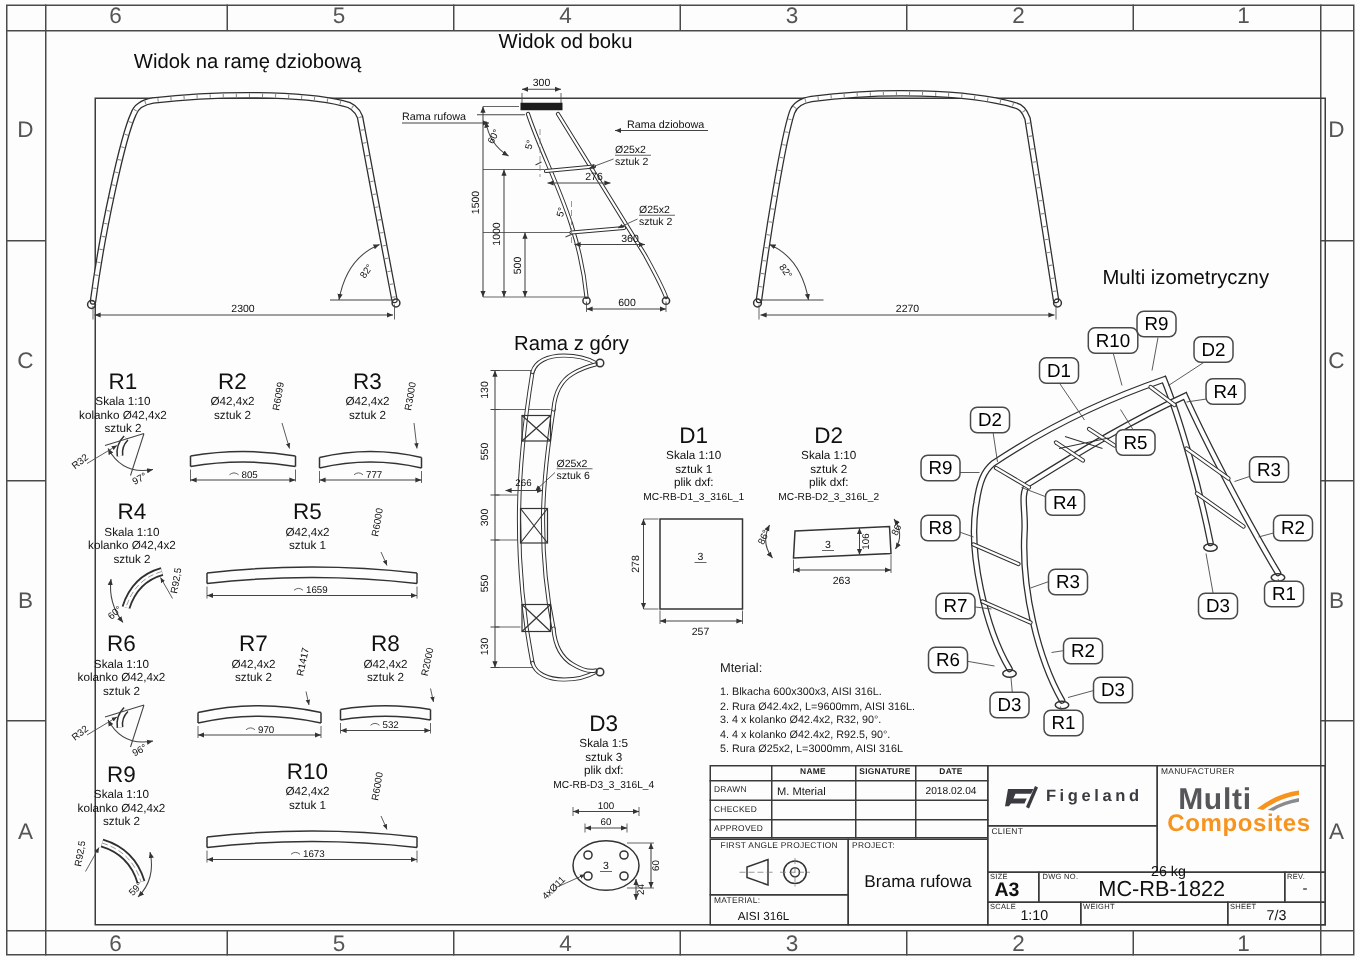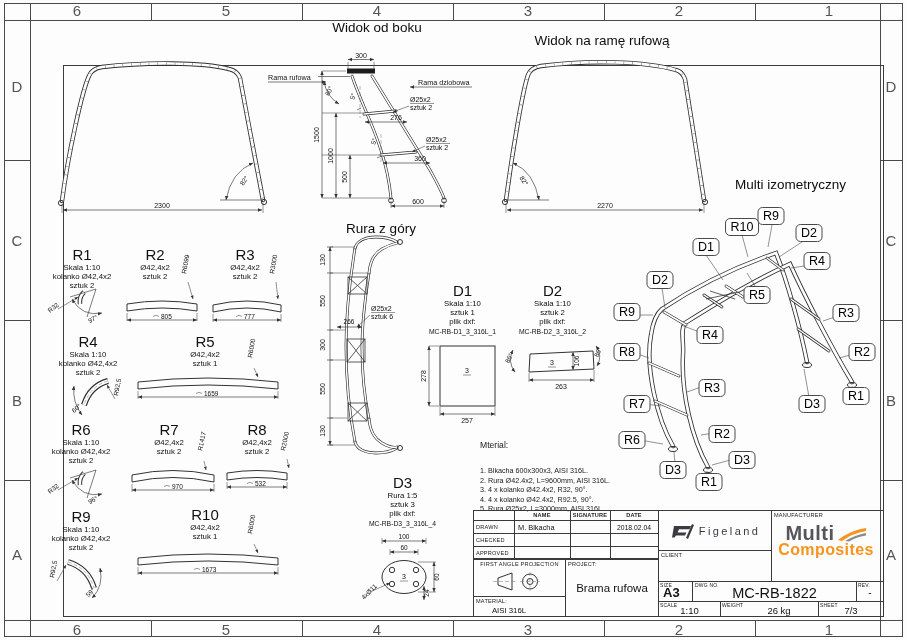--- a/index.html
+++ b/index.html
@@ -28,21 +28,21 @@
   .tk{stroke:#8a8a8a;stroke-width:2.4;fill:none;stroke-dasharray:.7 8}
   .t2o{stroke:#2f2f2f;stroke-width:2.8;fill:none;stroke-linecap:round}
   .t2i{stroke:#fff;stroke-width:1.5;fill:none;stroke-linecap:round}
   .dl{stroke:#444;stroke-width:.7;fill:none}
   .ol{stroke:#333;stroke-width:1;fill:none}
   .th{stroke:#444;stroke-width:.55;fill:none}
   .cl{stroke:#777;stroke-width:.5;fill:none;stroke-dasharray:4 2}
   .ldr{stroke:#4a4a4a;stroke-width:.6;fill:none}
   .mc-multi{font-size:20px;font-weight:bold;color:#55565a;letter-spacing:.5px;line-height:18px}
   .mc-comp{font-size:16px;font-weight:bold;color:#f7941e;letter-spacing:.4px;line-height:15px}
-  .fg-text{font-size:11px;letter-spacing:2.4px;color:#3a3a40;font-weight:400}
+  .fg-text{font-size:11px;letter-spacing:2.4px;color:#3a3a40;font-weight:700}
 </style>
 </head>
 <body>
 
 <div class="sheet">
 
   <svg width="0" height="0" style="position:absolute">
     <defs>
       <marker id="arr" viewBox="0 0 10 10" refX="9" refY="5" markerWidth="6.5" markerHeight="6.5" orient="auto-start-reverse">
         <path d="M0,1.2 L9,5 L0,8.8 z" fill="#333"></path>
@@ -89,23 +89,23 @@
   <div class="gl" style="left:799px;top:621px;width:60px">1</div>
   <div class="gl" style="left:5px;top:78px;width:24px">D</div>
   <div class="gl" style="left:5px;top:232px;width:24px">C</div>
   <div class="gl" style="left:5px;top:392px;width:24px">B</div>
   <div class="gl" style="left:5px;top:546px;width:24px">A</div>
   <div class="gl" style="left:879px;top:78px;width:24px">D</div>
   <div class="gl" style="left:879px;top:232px;width:24px">C</div>
   <div class="gl" style="left:879px;top:392px;width:24px">B</div>
   <div class="gl" style="left:879px;top:546px;width:24px">A</div>
 
+  <div class="vt" style="left:65px;top:33px;width:200px">Widok na ramę dziobową</div>
   <div class="vt" style="left:312px;top:20px;width:130px">Widok od boku</div>
-  <div class="vt" style="left:512px;top:33px;width:180px">Widok na ramę rufową</div>
-  <div class="vt" style="left:326px;top:221px;width:110px">Rura z góry</div>
+  <div class="vt" style="left:326px;top:221px;width:110px">Rama z góry</div>
   <div class="vt" style="left:718px;top:177px;width:145px">Multi izometryczny</div>
 
   <svg class="d" style="left:50px;top:55px" width="260" height="164" viewBox="0 0 260 164">
     <path class="to" d="M12,146 C18,100 32,36 39,21 C41,15 46,13 52,12 C95,7 152,7 179,14 C185,15 188,18 190,23 C197,62 207,112 213,145"></path>
     <path class="ti" d="M12,146 C18,100 32,36 39,21 C41,15 46,13 52,12 C95,7 152,7 179,14 C185,15 188,18 190,23 C197,62 207,112 213,145"></path>
     <path class="tk" d="M12,146 C18,100 32,36 39,21 C41,15 46,13 52,12 C95,7 152,7 179,14 C185,15 188,18 190,23 C197,62 207,112 213,145"></path>
     <circle class="ol" cx="11" cy="148" r="2.6"></circle>
       <circle class="ol" cx="214" cy="147" r="2.6"></circle>
     <path class="th" d="M12,149 V158 M213,148 V158"></path>
     <line class="dl" x1="13" y1="155" x2="212" y2="155" marker-start="url(#arr)" marker-end="url(#arr)"></line>
@@ -485,21 +485,21 @@
     <line class="dl" x1="24" y1="38" x2="89" y2="38" marker-start="url(#arr)" marker-end="url(#arr)"></line>
     <text class="dim" x="56" y="47" text-anchor="middle">263</text>
     <path class="dl" d="M8,8 Q2,20 10,30" marker-start="url(#arr)" marker-end="url(#arr)"></path>
     <text class="dim2" transform="rotate(-65 6,17)" x="6" y="17" text-anchor="middle">86°</text>
     <path class="dl" d="M91,4 Q98,14 92,24" marker-start="url(#arr)" marker-end="url(#arr)"></path>
     <text class="dim2" transform="rotate(-65 95,11)" x="95" y="11" text-anchor="middle">86°</text>
   </svg>
 
   <div class="blk" style="left:355px;top:474px;width:95px">
     <div class="pt">D3</div>
-    <div class="ln">Rura 1:5</div>
+    <div class="ln">Skala 1:5</div>
     <div class="ln">sztuk 3</div>
     <div class="ln">plik dxf:</div>
     <div class="fn">MC-RB-D3_3_316L_4</div>
   </div>
   <svg class="d" style="left:350px;top:528px" width="108" height="88" viewBox="0 0 108 88">
     <path class="th" d="M32,10 V16 M76,10 V16 M40,21 V27 M68,21 V27"></path>
     <line class="dl" x1="32" y1="13" x2="76" y2="13" marker-start="url(#arr)" marker-end="url(#arr)"></line>
     <text class="dim2" x="54" y="11" text-anchor="middle">100</text>
     <line class="dl" x1="40" y1="24" x2="68" y2="24" marker-start="url(#arr)" marker-end="url(#arr)"></line>
     <text class="dim2" x="54" y="22" text-anchor="middle">60</text>
@@ -513,21 +513,21 @@
     <path class="th" d="M68,34 H86 M68,64 H86"></path>
     <line class="dl" x1="84" y1="34" x2="84" y2="64" marker-start="url(#arr)" marker-end="url(#arr)"></line>
     <text class="dim2" transform="rotate(-90 89,49)" x="89" y="49" text-anchor="middle">60</text>
     <line class="dl" x1="74" y1="58" x2="74" y2="72" marker-start="url(#arr)" marker-end="url(#arr)"></line>
     <text class="dim2" transform="rotate(-90 79,65)" x="79" y="65" text-anchor="middle">24</text>
     <text class="dim2" transform="rotate(-45 14,72)" x="14" y="72">4xØ11</text>
     <path class="ldr" d="M20,64 L40,55" marker-end="url(#arr)"></path>
   </svg>
 
   <div class="abs" style="left:480px;top:440px;width:195px">
-    <div style="font-size:8.6px;margin-bottom:16px">Mterial:</div>
+    <div style="font-size:8.6px;margin-bottom:6px">Mterial:</div>
     <div style="font-size:7.2px;line-height:9.6px">1. Blkacha 600x300x3, AISI 316L.</div>
     <div style="font-size:7.2px;line-height:9.6px">2. Rura Ø42.4x2, L=9600mm, AISI 316L.</div>
     <div style="font-size:7.2px;line-height:9.6px">3. 4 x kolanko Ø42.4x2, R32, 90°.</div>
     <div style="font-size:7.2px;line-height:9.6px">4. 4 x kolanko Ø42.4x2, R92.5, 90°.</div>
     <div style="font-size:7.2px;line-height:9.6px">5. Rura Ø25x2, L=3000mm, AISI 316L</div>
   </div>
 
   <div>
     <div>
       <div class="cell" style="left:473px;top:510px;width:186px;height:49px"></div>
@@ -550,21 +550,21 @@
       <div class="cell" style="left:720px;top:601px;width:99px;height:16px"></div>
       <div class="cell" style="left:818px;top:601px;width:66px;height:16px"></div>
     </div>
 
     <div class="lbl ctr" style="left:514px;top:512px;width:56px;font-weight:bold">NAME</div>
     <div class="lbl ctr" style="left:570px;top:512px;width:40px;font-weight:bold">SIGNATURE</div>
     <div class="lbl ctr" style="left:610px;top:512px;width:48px;font-weight:bold">DATE</div>
     <div class="lbl" style="left:476px;top:524px">DRAWN</div>
     <div class="lbl" style="left:476px;top:537px">CHECKED</div>
     <div class="lbl" style="left:476px;top:550px">APPROVED</div>
-    <div class="val" style="left:518px;top:523px;font-size:7.4px">M. Blkacha</div>
+    <div class="val" style="left:518px;top:523px;font-size:7.4px">M. Mterial</div>
     <div class="val ctr" style="left:610px;top:524px;width:48px;font-size:6.8px">2018.02.04</div>
 
     <div class="lbl ctr" style="left:473px;top:561px;width:93px">FIRST ANGLE PROJECTION</div>
     <svg class="d" style="left:492px;top:570px" width="54" height="23" viewBox="0 0 54 23">
       <path class="ol" d="M6,8 L20,3 L20,20 L6,15 Z"></path>
       <line class="cl" x1="1" y1="11.5" x2="24" y2="11.5"></line>
       <circle class="ol" cx="38" cy="11.5" r="7.5"></circle>
         <circle class="ol" cx="38" cy="11.5" r="3"></circle>
       <line class="cl" x1="28" y1="11.5" x2="48" y2="11.5"></line>
         <line class="cl" x1="38" y1="2" x2="38" y2="21"></line>
@@ -579,37 +579,37 @@
       <svg width="24" height="17" viewBox="0 0 24 17">
         <path fill="#3a3a40" d="M4,3 L21,3 L19.4,6.2 L9,6.2 L7.6,9.4 L16.5,9.4 L15,12.6 L6,12.6 L4.6,14.5 L2,14.5 Z"></path>
         <path stroke="#3a3a40" stroke-width="2.2" d="M17,15.5 L23,1.5"></path>
       </svg>
       <span class="fg-text">Figeland</span>
     </div>
     <div class="lbl" style="left:661px;top:552px">CLIENT</div>
 
     <div class="lbl" style="left:774px;top:512px">MANUFACTURER</div>
     <div class="abs" style="left:772px;top:524px;width:108px;text-align:center">
-      <div style="display:flex;align-items:flex-end;justify-content:center">
+      <div style="display:flex;align-items:center;justify-content:center">
         <span class="mc-multi">Multi</span>
         <svg width="30" height="15" viewBox="0 0 30 15" style="margin-left:2px">
           <path d="M1,13 Q14,3 29,1 L29,4 Q16,6 5,14 Z" fill="#f7941e"></path>
           <path d="M8,14 Q18,8 29,6 L29,8.5 Q19,10 12,14.5 Z" fill="#8a8b8e"></path>
         </svg>
       </div>
       <div class="mc-comp">Composites</div>
     </div>
 
     <div class="lbl" style="left:660px;top:582px;font-size:5px">SIZE</div>
     <div class="val" style="left:663px;top:585px;font-size:13px;font-weight:bold">A3</div>
     <div class="lbl" style="left:695px;top:582px;font-size:5px">DWG NO.</div>
     <div class="val ctr" style="left:692px;top:585px;width:165px;font-size:14.5px">MC-RB-1822</div>
     <div class="lbl" style="left:858px;top:582px;font-size:5px">REV.</div>
     <div class="val ctr" style="left:856px;top:587px;width:28px;font-size:10px">-</div>
     <div class="lbl" style="left:660px;top:602px;font-size:5px">SCALE</div>
     <div class="val ctr" style="left:658px;top:605px;width:63px;font-size:9.5px">1:10</div>
     <div class="lbl" style="left:722px;top:602px;font-size:5px">WEIGHT</div>
-    <div class="val ctr" style="left:720px;top:605px;width:118px;font-size:9.5px">26 kg</div>
+    <div class="val ctr" style="left:720px;top:576px;width:118px;font-size:9.5px">26 kg</div>
     <div class="lbl" style="left:820px;top:602px;font-size:5px">SHEET</div>
     <div class="val ctr" style="left:818px;top:605px;width:66px;font-size:9.5px">7/3</div>
   </div>
 
 </div>
 
 </body></html>

